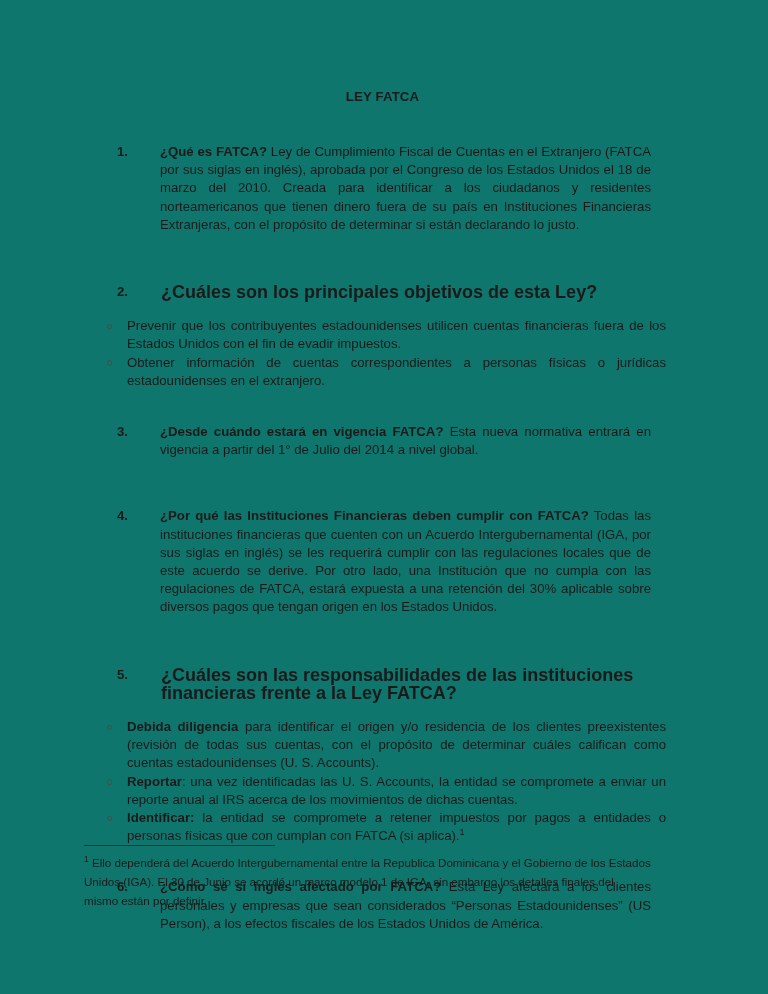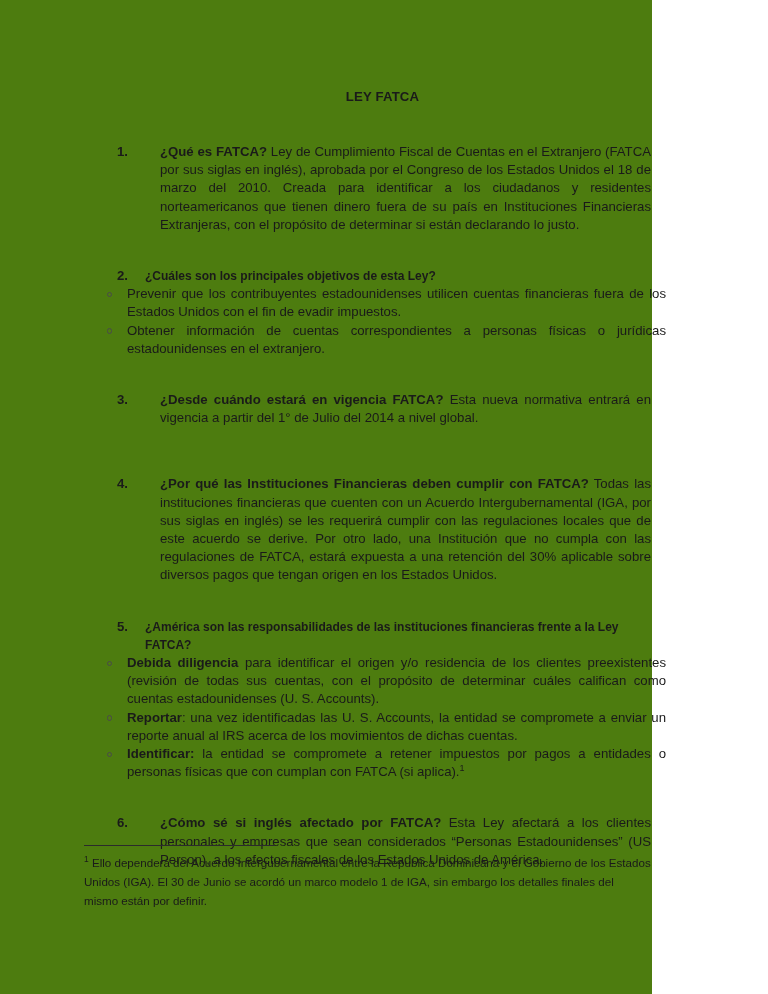--- a/index.html
+++ b/index.html
@@ -10,23 +10,23 @@
   }
   body {
     width: 768px;
     height: 994px;
     font-family: "Liberation Sans", sans-serif;
     color: #1a1a1a;
     -webkit-font-smoothing: antialiased;
   }
   .page {
     position: relative;
-    width: 652px;
+    width: 768px;
     height: 994px;
-    background: #4d7c0f;
+    background: #0f766e;
     box-sizing: border-box;
   }
   .content {
     position: absolute;
     left: 99px;
     top: 0;
     width: 567px;
   }
   .doc-title {
     text-align: center;
@@ -61,24 +61,24 @@
     font-size: 13.2px;
     line-height: 18.2px;
     text-align: justify;
     margin: 15px;
     hyphens: none;
   }
   .qa-para .q {
     font-weight: bold;
   }
   .qa-head {
-    font-size: 12px;
-    line-height: 18.2px;
-    font-weight: bold;
-    margin: 0;
+    font-size: 18px;
+    line-height: 18.2px;
+    font-weight: bold;
+    margin: 16px;
     text-align: left;
   }
 
   
   ul.sub-list {
     list-style: none;
     margin: 0;
     padding: 0;
   }
   ul.sub-list > li.sub-item {
@@ -179,21 +179,21 @@
 
       <li class="qa-item">
         <span class="qa-num">4.</span>
         <p class="qa-para"><span class="q">¿Por qué las Instituciones Financieras deben cumplir con FATCA?</span><span> Todas las instituciones financieras que cuenten con un Acuerdo Intergubernamental (IGA, por sus siglas en inglés) se les requerirá cumplir con las regulaciones locales que de este acuerdo se derive. Por otro lado, una Institución que no cumpla con las regulaciones de FATCA, estará expuesta a una retención del 30% aplicable sobre diversos pagos que tengan origen en los Estados Unidos.</span></p>
       </li>
 
       <div class="gap-block"></div>
 
       <li class="qa-item">
         <span class="qa-num">5.</span>
-        <p class="qa-head">¿América son las responsabilidades de las instituciones financieras frente a la Ley FATCA?</p>
+        <p class="qa-head">¿Cuáles son las responsabilidades de las instituciones financieras frente a la Ley FATCA?</p>
       </li>
       <ul class="sub-list">
         <li class="sub-item"><span class="lead">Debida diligencia</span><span>  para identificar el origen y/o residencia de los clientes preexistentes (revisión de todas sus cuentas, con el propósito de determinar cuáles califican como cuentas estadounidenses (U. S.  Accounts).</span></li>
         <li class="sub-item"><span class="lead">Reportar</span><span>: una vez identificadas las U. S.  Accounts, la entidad se compromete a enviar un reporte anual al IRS acerca de los movimientos de dichas cuentas.</span></li>
         <li class="sub-item"><span class="lead">Identificar:</span><span> la entidad se compromete a retener impuestos por pagos  a entidades o personas físicas que con cumplan con FATCA (si aplica).</span><sup class="fn-ref">1</sup></li>
       </ul>
 
       <div class="gap-block"></div>
 
       <li class="qa-item">

